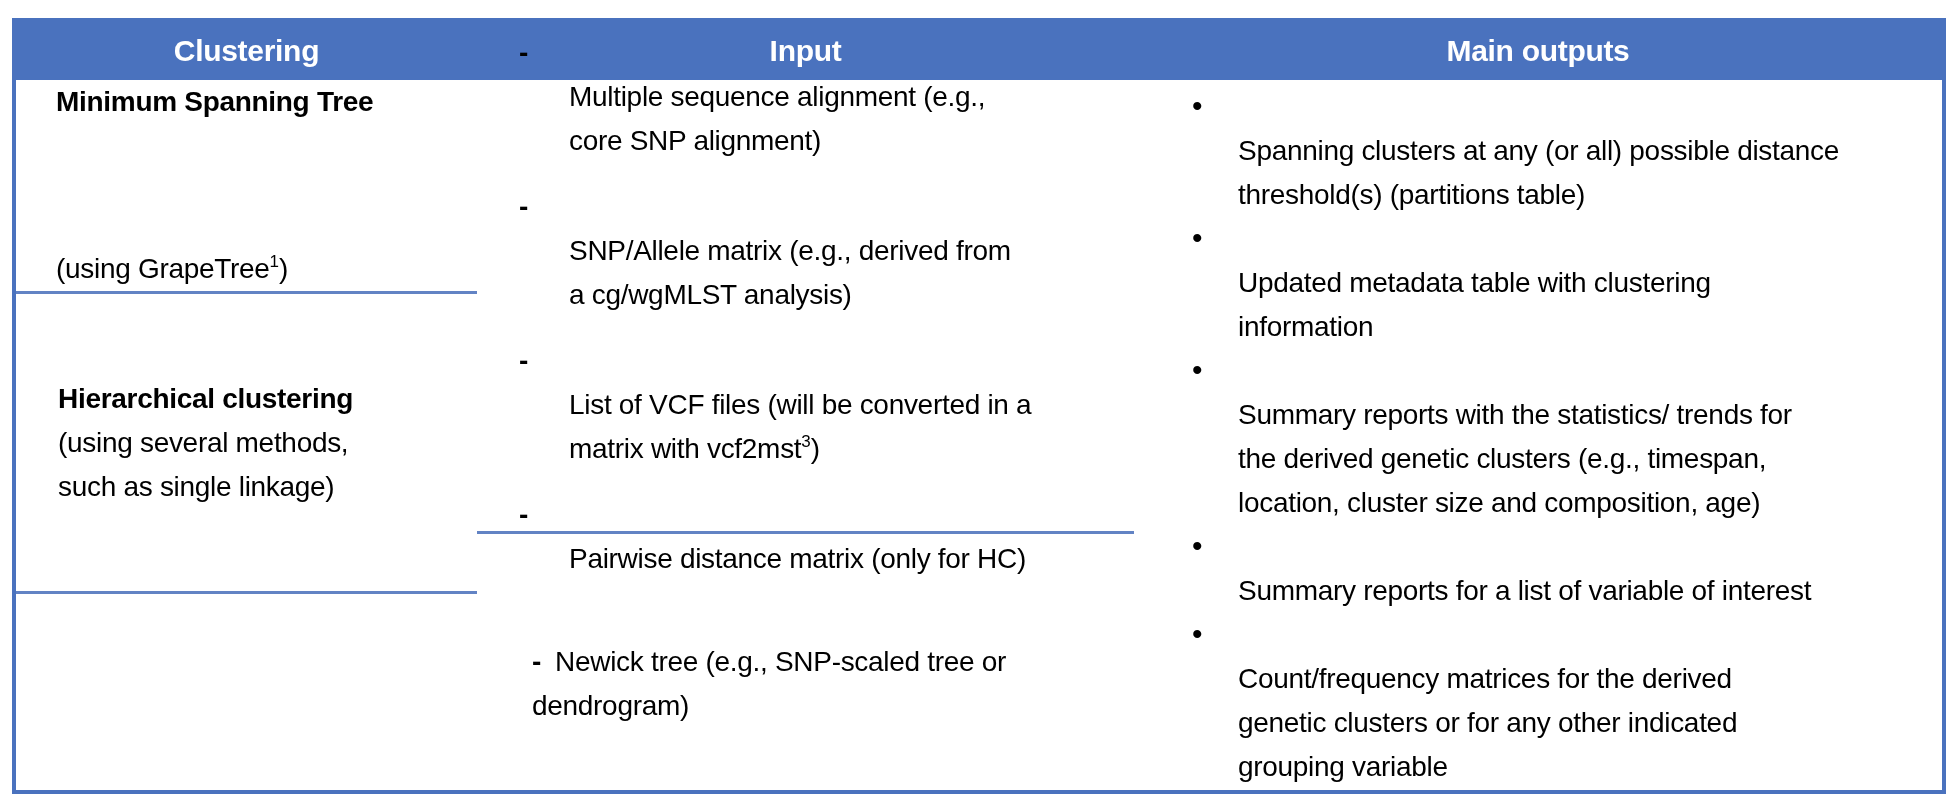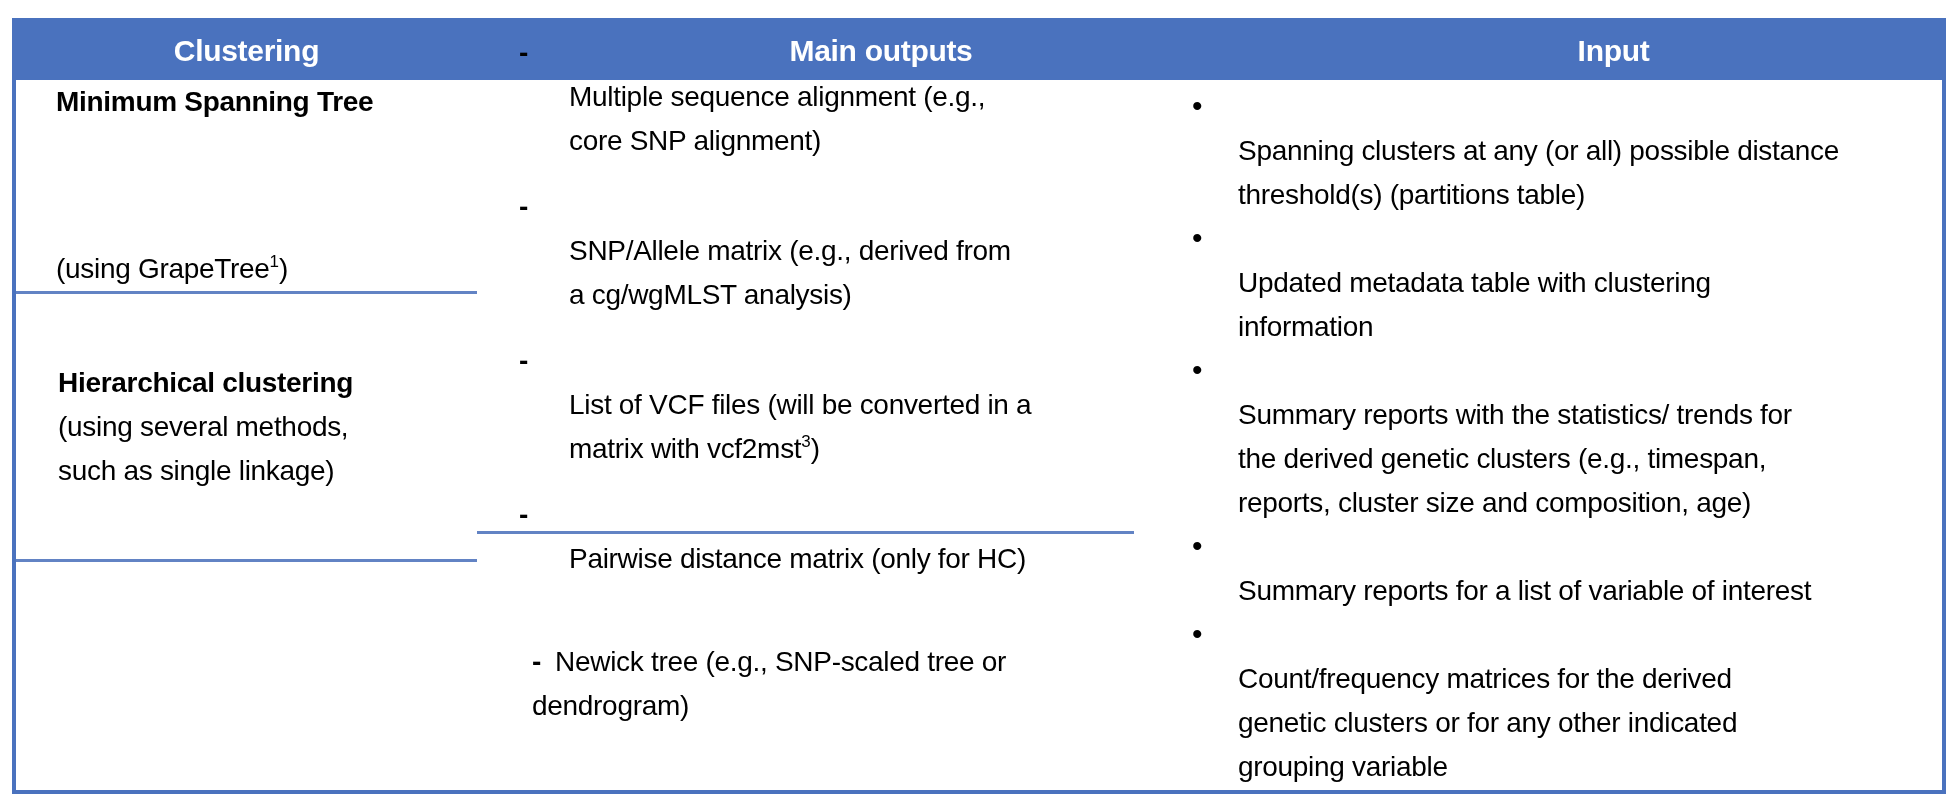--- a/index.html
+++ b/index.html
@@ -39,21 +39,21 @@
   .col2{width:657px;flex:0 0 657px;display:flex;flex-direction:column;}
   .col3{
     flex:1;display:flex;flex-direction:column;justify-content:space-between;
     padding:5px 4px 9px 0;
   }
   .ccell{
     display:flex;flex-direction:column;justify-content:center;
     padding-left:40px;padding-right:8px;
   }
   .ccell.r1{height:214px;border-bottom:3px solid var(--inner-line);justify-content:space-between;}
-  .ccell.r2{height:268px;border-bottom:3px solid var(--inner-line);padding-left:42px;}
+  .ccell.r2{height:300px;border-bottom:3px solid var(--inner-line);padding-left:42px;}
   .ccell.r3{flex:1;}
   .mtitle{font-weight:700;white-space:pre-line;}
   .msub{white-space:pre-line;}
   .icell-top{
     height:454px;flex:0 0 454px;border-bottom:3px solid var(--inner-line);
     display:flex;flex-direction:column;justify-content:center;gap:22px;
   }
   .icell-bot{flex:1;display:flex;flex-direction:column;justify-content:center;}
   .ditem{position:relative;padding-left:92px;padding-right:4px;white-space:pre-line;}
   .dash{position:absolute;left:42px;top:0;font-weight:700;}
@@ -67,22 +67,22 @@
     position:relative;top:-11px;vertical-align:baseline;
   }
 </style>
 </head>
 <body>
 
 <div class="tbl">
 
   <div class="thead">
     <div class="th th1">Clustering</div>
+    <div class="th th2">Input</div>
     <div class="th th3">Main outputs</div>
-    <div class="th th2">Input</div>
   </div>
 
   <div class="tbody">
 
     <div class="col1">
       <div class="ccell r1">
         <p class="mtitle">Minimum Spanning Tree</p>
         <p class="msub"><span>(using GrapeTree</span><sup>1</sup><span>)</span></p>
       </div>
       <div class="ccell r2">
@@ -123,21 +123,21 @@
         <span class="bullet">•</span><span><span class="b">Spanning clusters</span><span> at any (or all) possible distance
 threshold(s) (partitions table)</span></span>
       </div>
       <div class="bitem">
         <span class="bullet">•</span><span><span class="b">Updated metadata</span><span> table with clustering
 information</span></span>
       </div>
       <div class="bitem">
         <span class="bullet">•</span><span><span class="b">Summary reports with the statistics/ trends for
 the derived genetic clusters</span><span> (e.g., timespan,
-reports, cluster size and composition, age)</span></span>
+location, cluster size and composition, age)</span></span>
       </div>
       <div class="bitem">
         <span class="bullet">•</span><span><span>Summary reports for a list of </span><span class="b">variable of interest</span></span>
       </div>
       <div class="bitem">
         <span class="bullet">•</span><span><span class="b">Count/frequency matrices for the derived
 genetic clusters</span><span> or for any other indicated
 grouping variable</span></span>
       </div>
       <div class="bitem">

